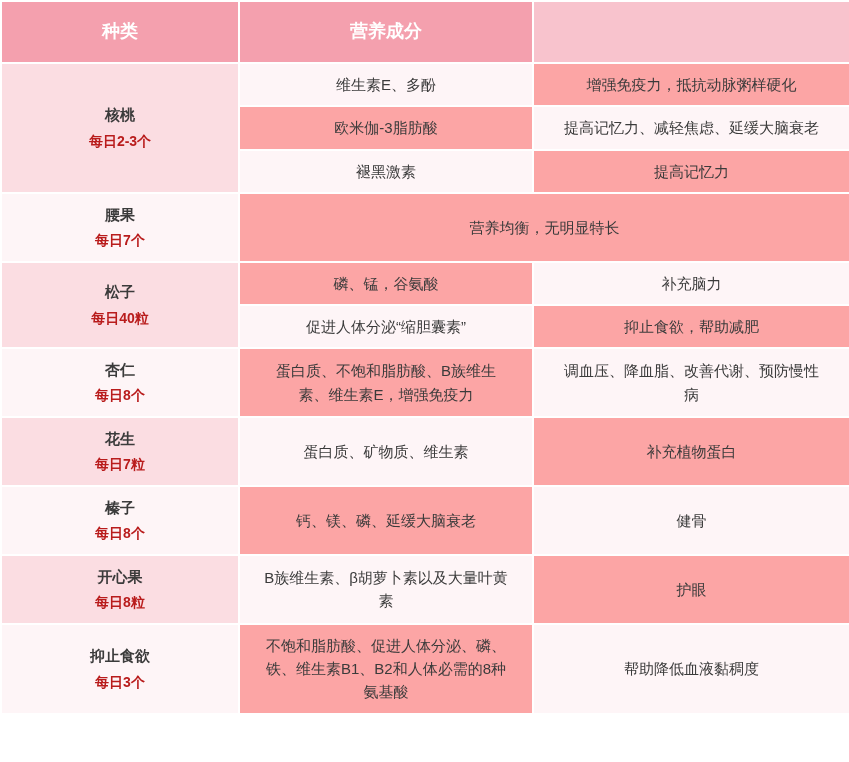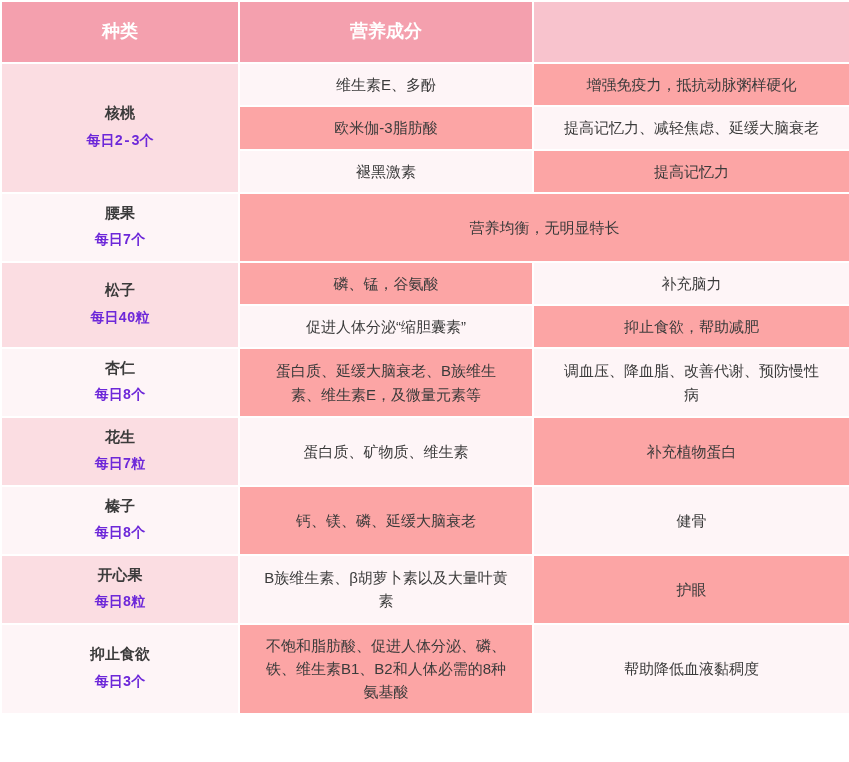--- a/index.html
+++ b/index.html
@@ -43,27 +43,26 @@
   #nut-table thead th.blank {
     background: #f8c3cd;
   }
 
   
   td.name {
     font-size: 17px;
     font-weight: bold;
     color: #333333;
     line-height: 1.9;
-    font-family: Liberation Mono, monospace;
   }
   td.name .daily {
     display: block;
     font-size: 14px;
     font-weight: bold;
-    color: #6d28d9;
+    color: #b91c1c;
     margin-top: 4px;
   }
 
   
   .tint-a { background: #fbdde2; }   
   .tint-b { background: #fca5a5; }   
   .tint-c { background: #fef5f7; }   
 
   td.text-left { text-align: center; }
 </style>
@@ -121,21 +120,21 @@
     <tr>
       <td class="tint-c">促进人体分泌“缩胆囊素”</td>
       <td class="tint-b">抑止食欲，帮助减肥</td>
     </tr>
 
     <tr>
       <td class="name tint-c">
         <span>杏仁</span>
         <span class="daily">每日8个</span>
       </td>
-      <td class="tint-b text-left">蛋白质、延缓大脑衰老、B族维生素、维生素E，及微量元素等</td>
+      <td class="tint-b text-left">蛋白质、不饱和脂肪酸、B族维生素、维生素E，增强免疫力</td>
       <td class="tint-c">调血压、降血脂、改善代谢、预防慢性病</td>
     </tr>
 
     <tr>
       <td class="name tint-a">
         <span>花生</span>
         <span class="daily">每日7粒</span>
       </td>
       <td class="tint-c">蛋白质、矿物质、维生素</td>
       <td class="tint-b">补充植物蛋白</td>

